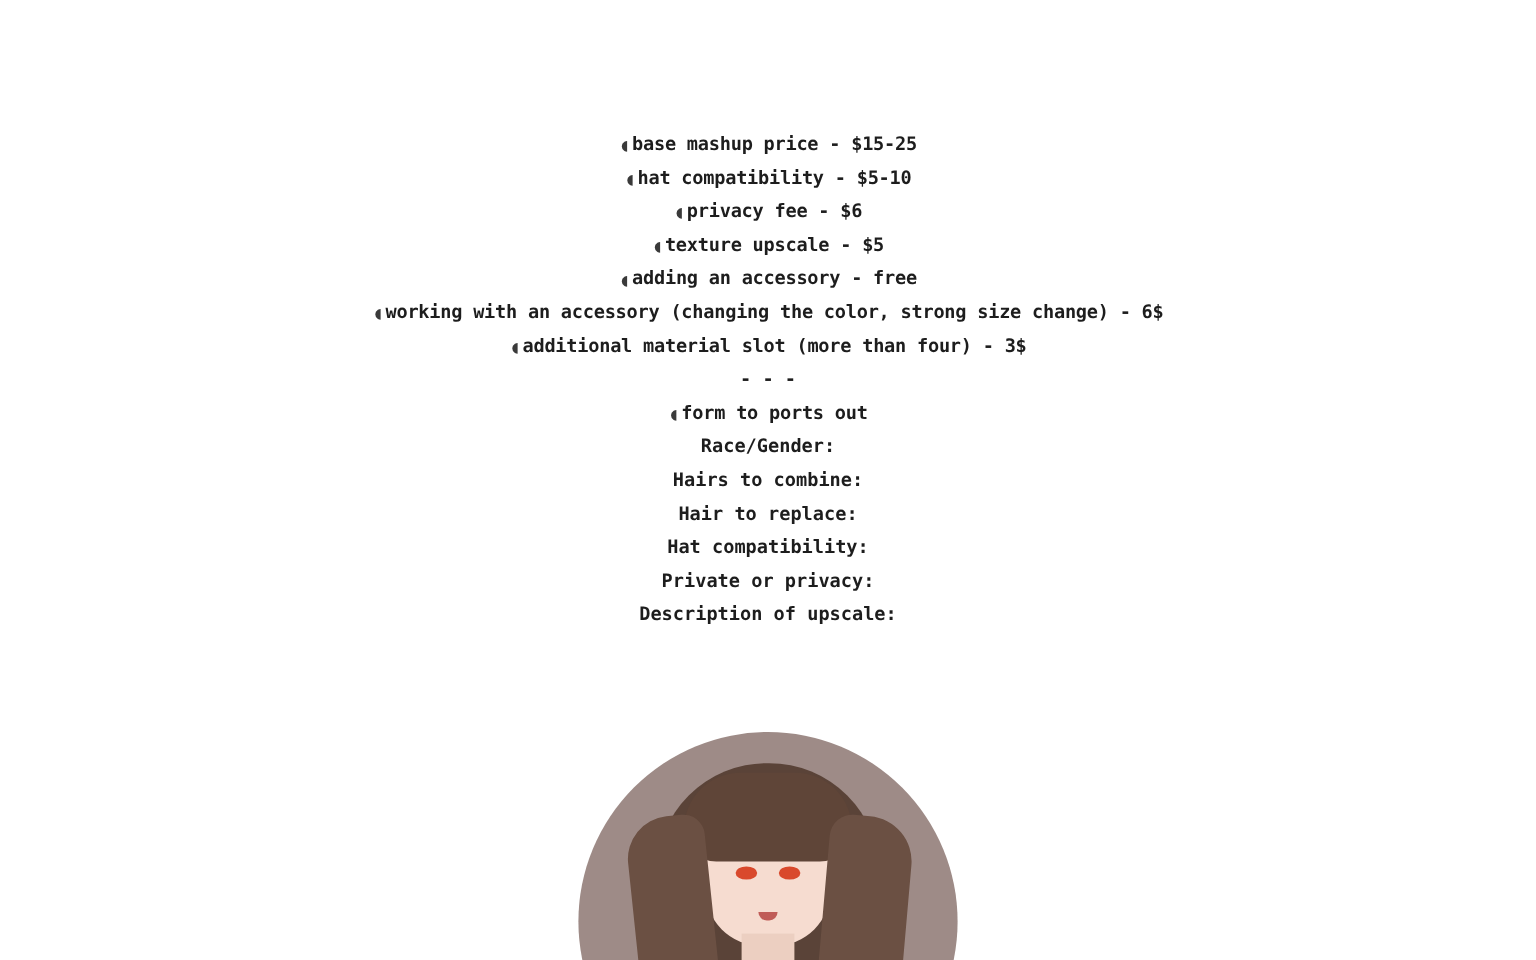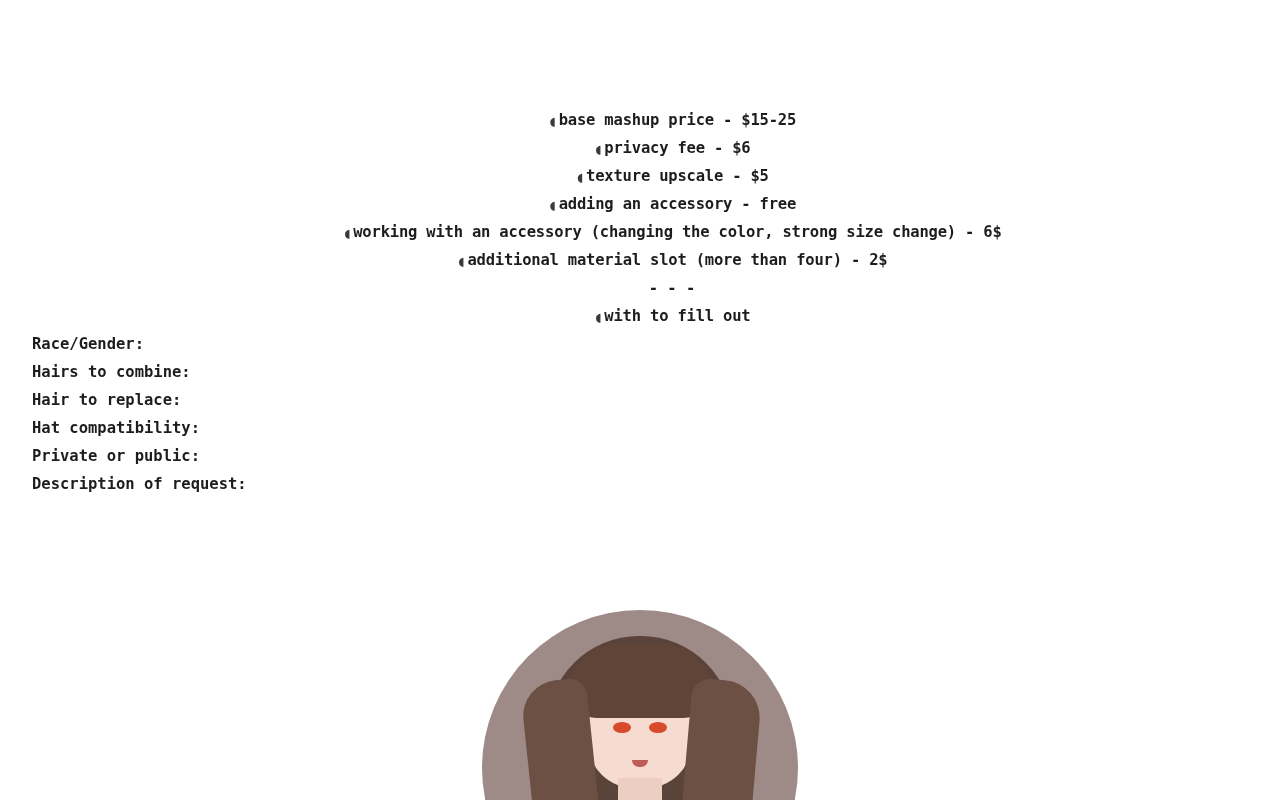--- a/index.html
+++ b/index.html
@@ -12,21 +12,20 @@
   }
   body {
     font-family: "DejaVu Sans Mono", monospace;
     color: #222222;
   }
   .page {
     width: 1095px;
     height: 800px;
     position: relative;
     background: #ffffff;
-    padding-left: 32px;
   }
   .content {
     width: 1280px;
     padding-top: 106px;
     text-align: center;
   }
   .line {
     display: block;
     text-align: center;
     font-size: 15.5px;
@@ -46,21 +45,21 @@
   .sep {
     display: block;
     text-align: center;
     font-size: 15.5px;
     font-weight: bold;
     line-height: 28px;
     color: #1d1d1d;
   }
   .form-line {
     display: block;
-    text-align: left;
+    text-align: center;
     font-size: 15.5px;
     font-weight: bold;
     line-height: 28px;
     color: #1d1d1d;
   }
   .avatar-wrap {
     position: absolute;
     left: 0;
     top: 610px;
     width: 1280px;
@@ -176,47 +175,50 @@
 </head>
 <body>
 
 <div class="page">
   <div class="content">
 
     <div class="line">
       <span class="bullet">◖</span><span>base mashup price - $15-25</span>
     </div>
     <div class="line">
+      <span class="bullet">◖</span><span>hat compatibility - $5-10</span>
+    </div>
+    <div class="line">
       <span class="bullet">◖</span><span>privacy fee - $6</span>
     </div>
     <div class="line">
       <span class="bullet">◖</span><span>texture upscale - $5</span>
     </div>
     <div class="line">
       <span class="bullet">◖</span><span>adding an accessory - free</span>
     </div>
     <div class="line">
       <span class="bullet">◖</span><span>working with an accessory (changing the color, strong size change) - 6$</span>
     </div>
     <div class="line">
-      <span class="bullet">◖</span><span>additional material slot (more than four) - 2$</span>
+      <span class="bullet">◖</span><span>additional material slot (more than four) - 3$</span>
     </div>
 
     <div class="sep">- - -</div>
 
     <div class="line">
-      <span class="bullet">◖</span><span>with to fill out</span>
+      <span class="bullet">◖</span><span>form to ports out</span>
     </div>
 
     <div class="form-line">Race/Gender:</div>
     <div class="form-line">Hairs to combine:</div>
     <div class="form-line">Hair to replace:</div>
     <div class="form-line">Hat compatibility:</div>
-    <div class="form-line">Private or public:</div>
-    <div class="form-line">Description of request:</div>
+    <div class="form-line">Private or privacy:</div>
+    <div class="form-line">Description of upscale:</div>
   </div>
 
   <div class="avatar-wrap">
     <div class="avatar">
       <div class="av-hair-back"></div>
       <div class="av-ear-l"></div>
       <div class="av-ear-r"></div>
       <div class="av-face"></div>
       <div class="av-fringe"></div>
       <div class="av-eye-l"></div>

